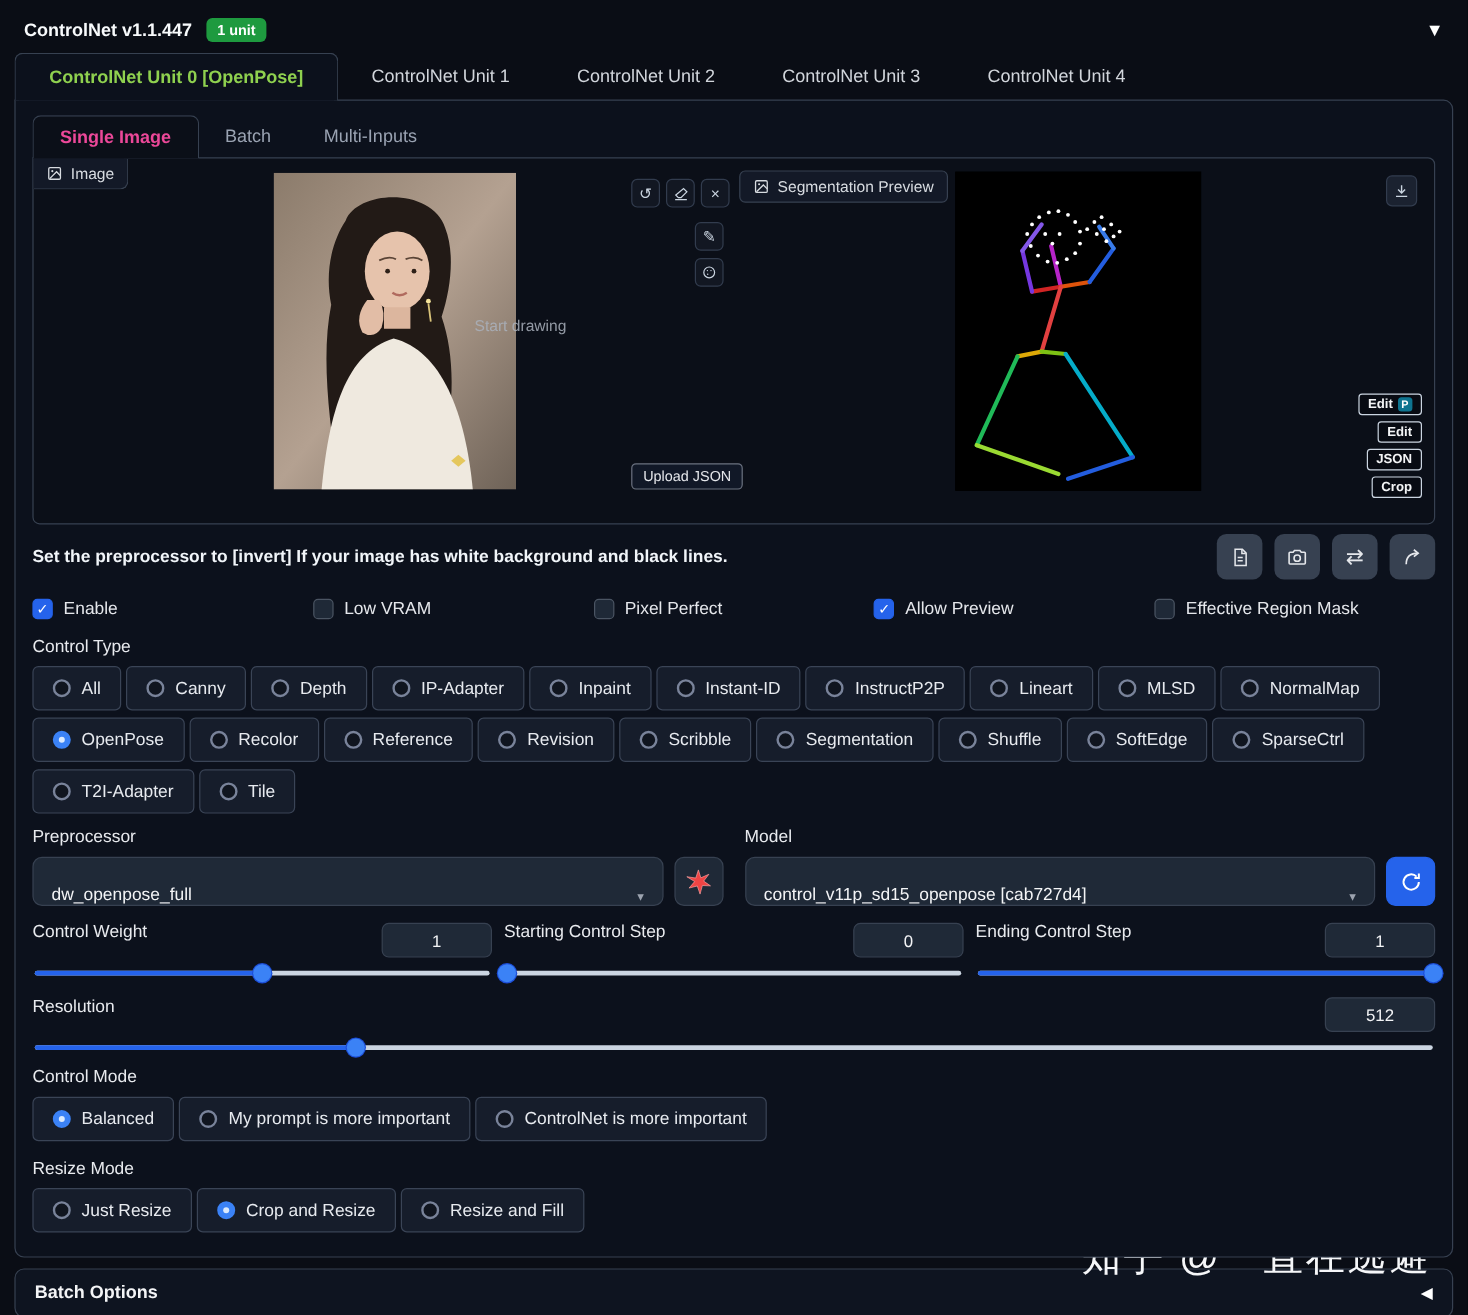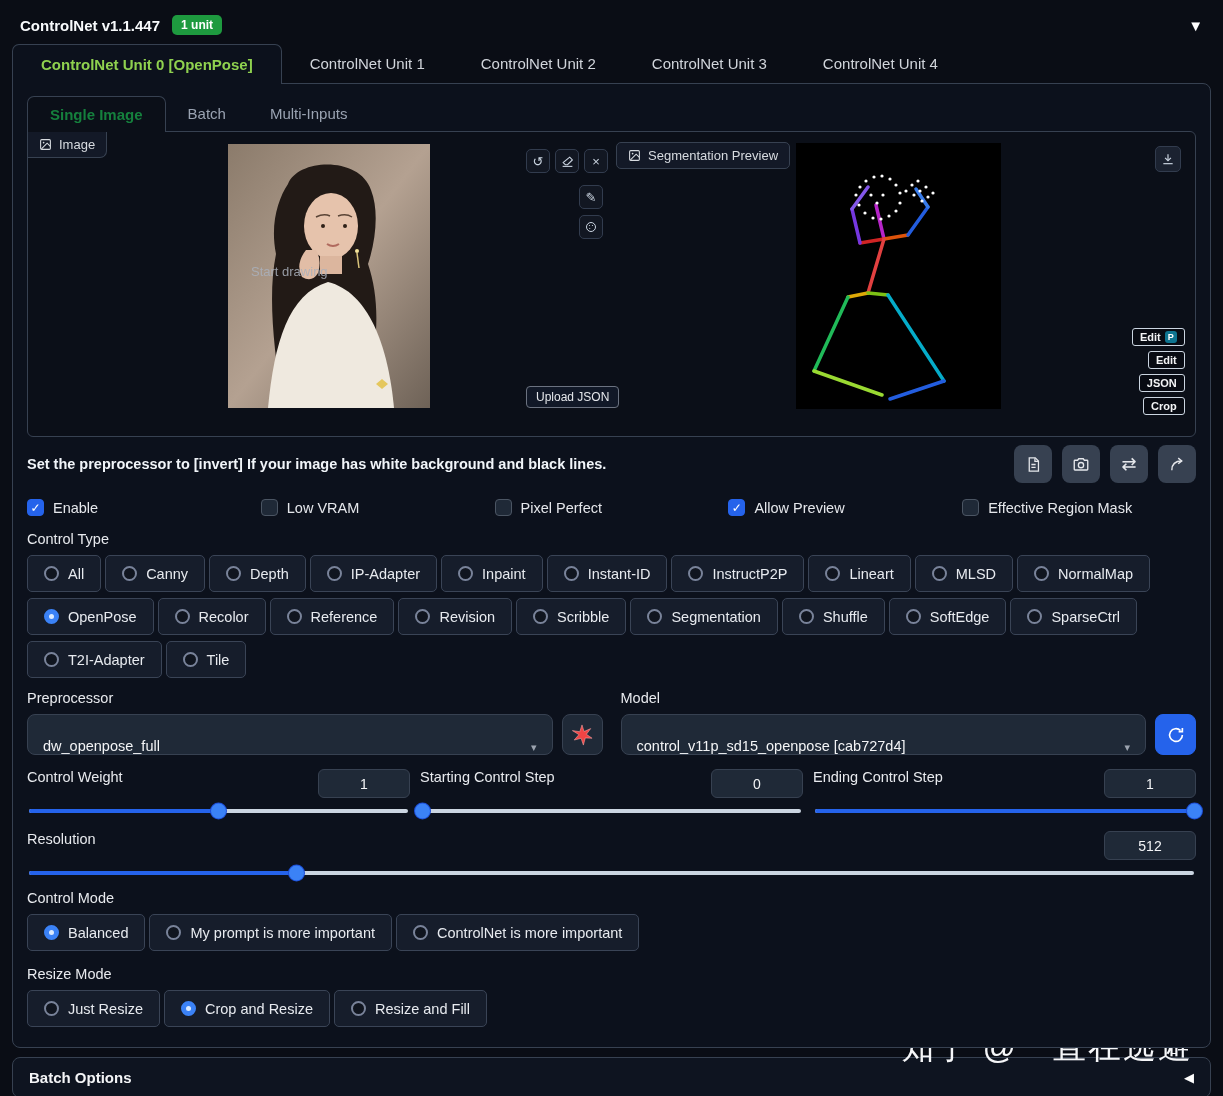--- a/index.html
+++ b/index.html
@@ -19,31 +19,31 @@
   .unit-tabs { display:flex; padding:0 12px; position:relative; z-index:3; }
   .utab { padding:11px 28px; font-size:15px; color:#d1d5db; cursor:pointer; white-space:nowrap; }
   .utab.active { color:var(--active-tab-green,#8fd14f); font-weight:700; background:#0c111c;
     border:1px solid #374151; border-bottom:none; border-radius:7px 7px 0 0; margin-bottom:-1px; }
   
   .panel { margin:0 12px; border:1px solid #374151; border-radius:0 8px 8px 8px;
     background:#0c111c; padding:12px 14px 14px 14px; position:relative; z-index:2; }
   
   .input-tabs { display:flex; position:relative; z-index:2; }
   .itab { padding:9px 22px; font-size:15px; color:#9aa3b2; cursor:pointer; }
-  .itab.active { color:#15803d; font-weight:600; background:#0b0f18; border:1px solid #374151;
+  .itab.active { color:#ec4899; font-weight:600; background:#0b0f18; border:1px solid #374151;
     border-bottom:none; border-radius:7px 7px 0 0; margin-bottom:-1px; }
   
   .image-box { position:relative; height:306px; background:#0b0f18;
     border:1px solid #374151; border-radius:0 6px 6px 6px; }
   .corner-label { position:absolute; top:0; left:0; display:flex; align-items:center; gap:7px;
     padding:5px 11px; font-size:13px; color:#d7dbe0; background:#131927;
     border-right:1px solid #374151; border-bottom:1px solid #374151; border-radius:0 0 7px 0; }
   .photo { position:absolute; left:200px; top:12px; width:202px; height:264px; }
-  .start-drawing { position:absolute; left:200px; top:132px; width:244px; text-align:left;
-    font-size:13px; color:#aab1bc; opacity:.85; pointer-events:none;padding-left:23px; }
+  .start-drawing { position:absolute; left:200px; top:132px; width:244px; text-align:right;
+    font-size:13px; color:#aab1bc; opacity:.85; pointer-events:none; }
   .img-toolbar { position:absolute; left:498px; top:17px; display:flex; gap:5px; }
   .tool-btn { width:24px; height:24px; border-radius:5px; background:#121722; border:1px solid #323c4e;
     color:#cbd5e1; display:flex; align-items:center; justify-content:center; font-size:13px; cursor:pointer; }
   .stacked-tools { position:absolute; left:551px; top:53px; display:flex; flex-direction:column; gap:6px; }
   .upload-json { position:absolute; left:498px; top:254px; padding:3px 9px; font-size:12px;
     color:#e5e7eb; background:#111827; border:1px solid #6b7280; border-radius:4px; cursor:pointer; }
   .preview-chip { position:absolute; left:588px; top:10px; display:flex; align-items:center; gap:7px;
     padding:5px 11px; font-size:13px; color:#d7dbe0; background:#131927;
     border:1px solid #374151; border-radius:5px; }
   .skeleton { position:absolute; left:768px; top:11px; width:205px; height:266px; background:#000; }

